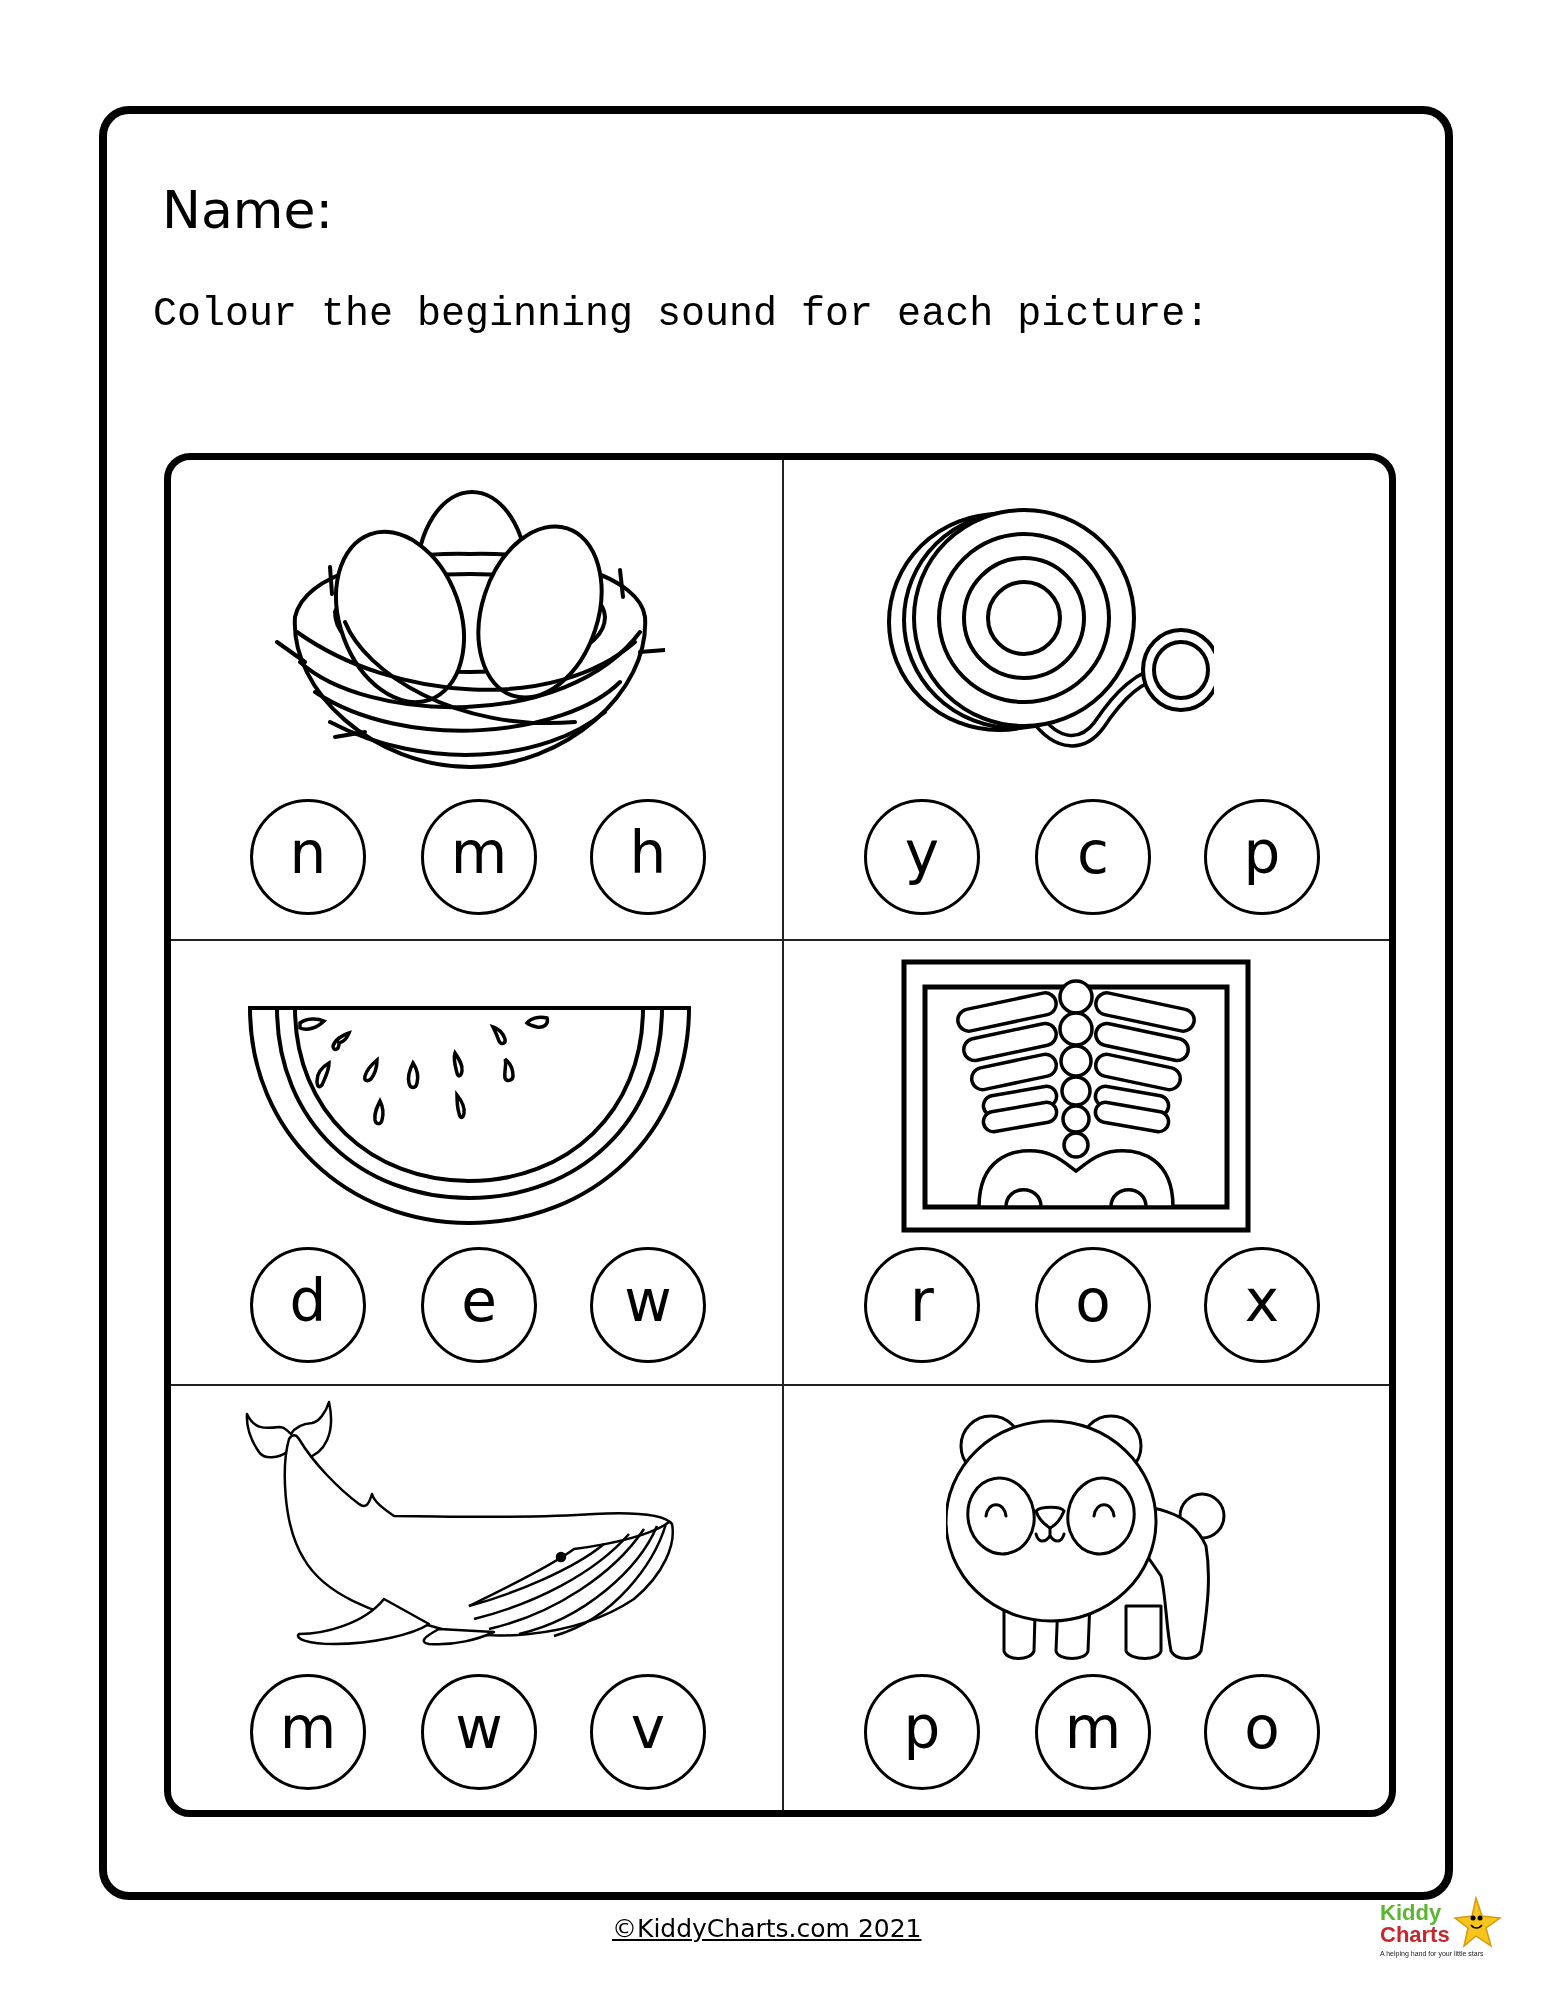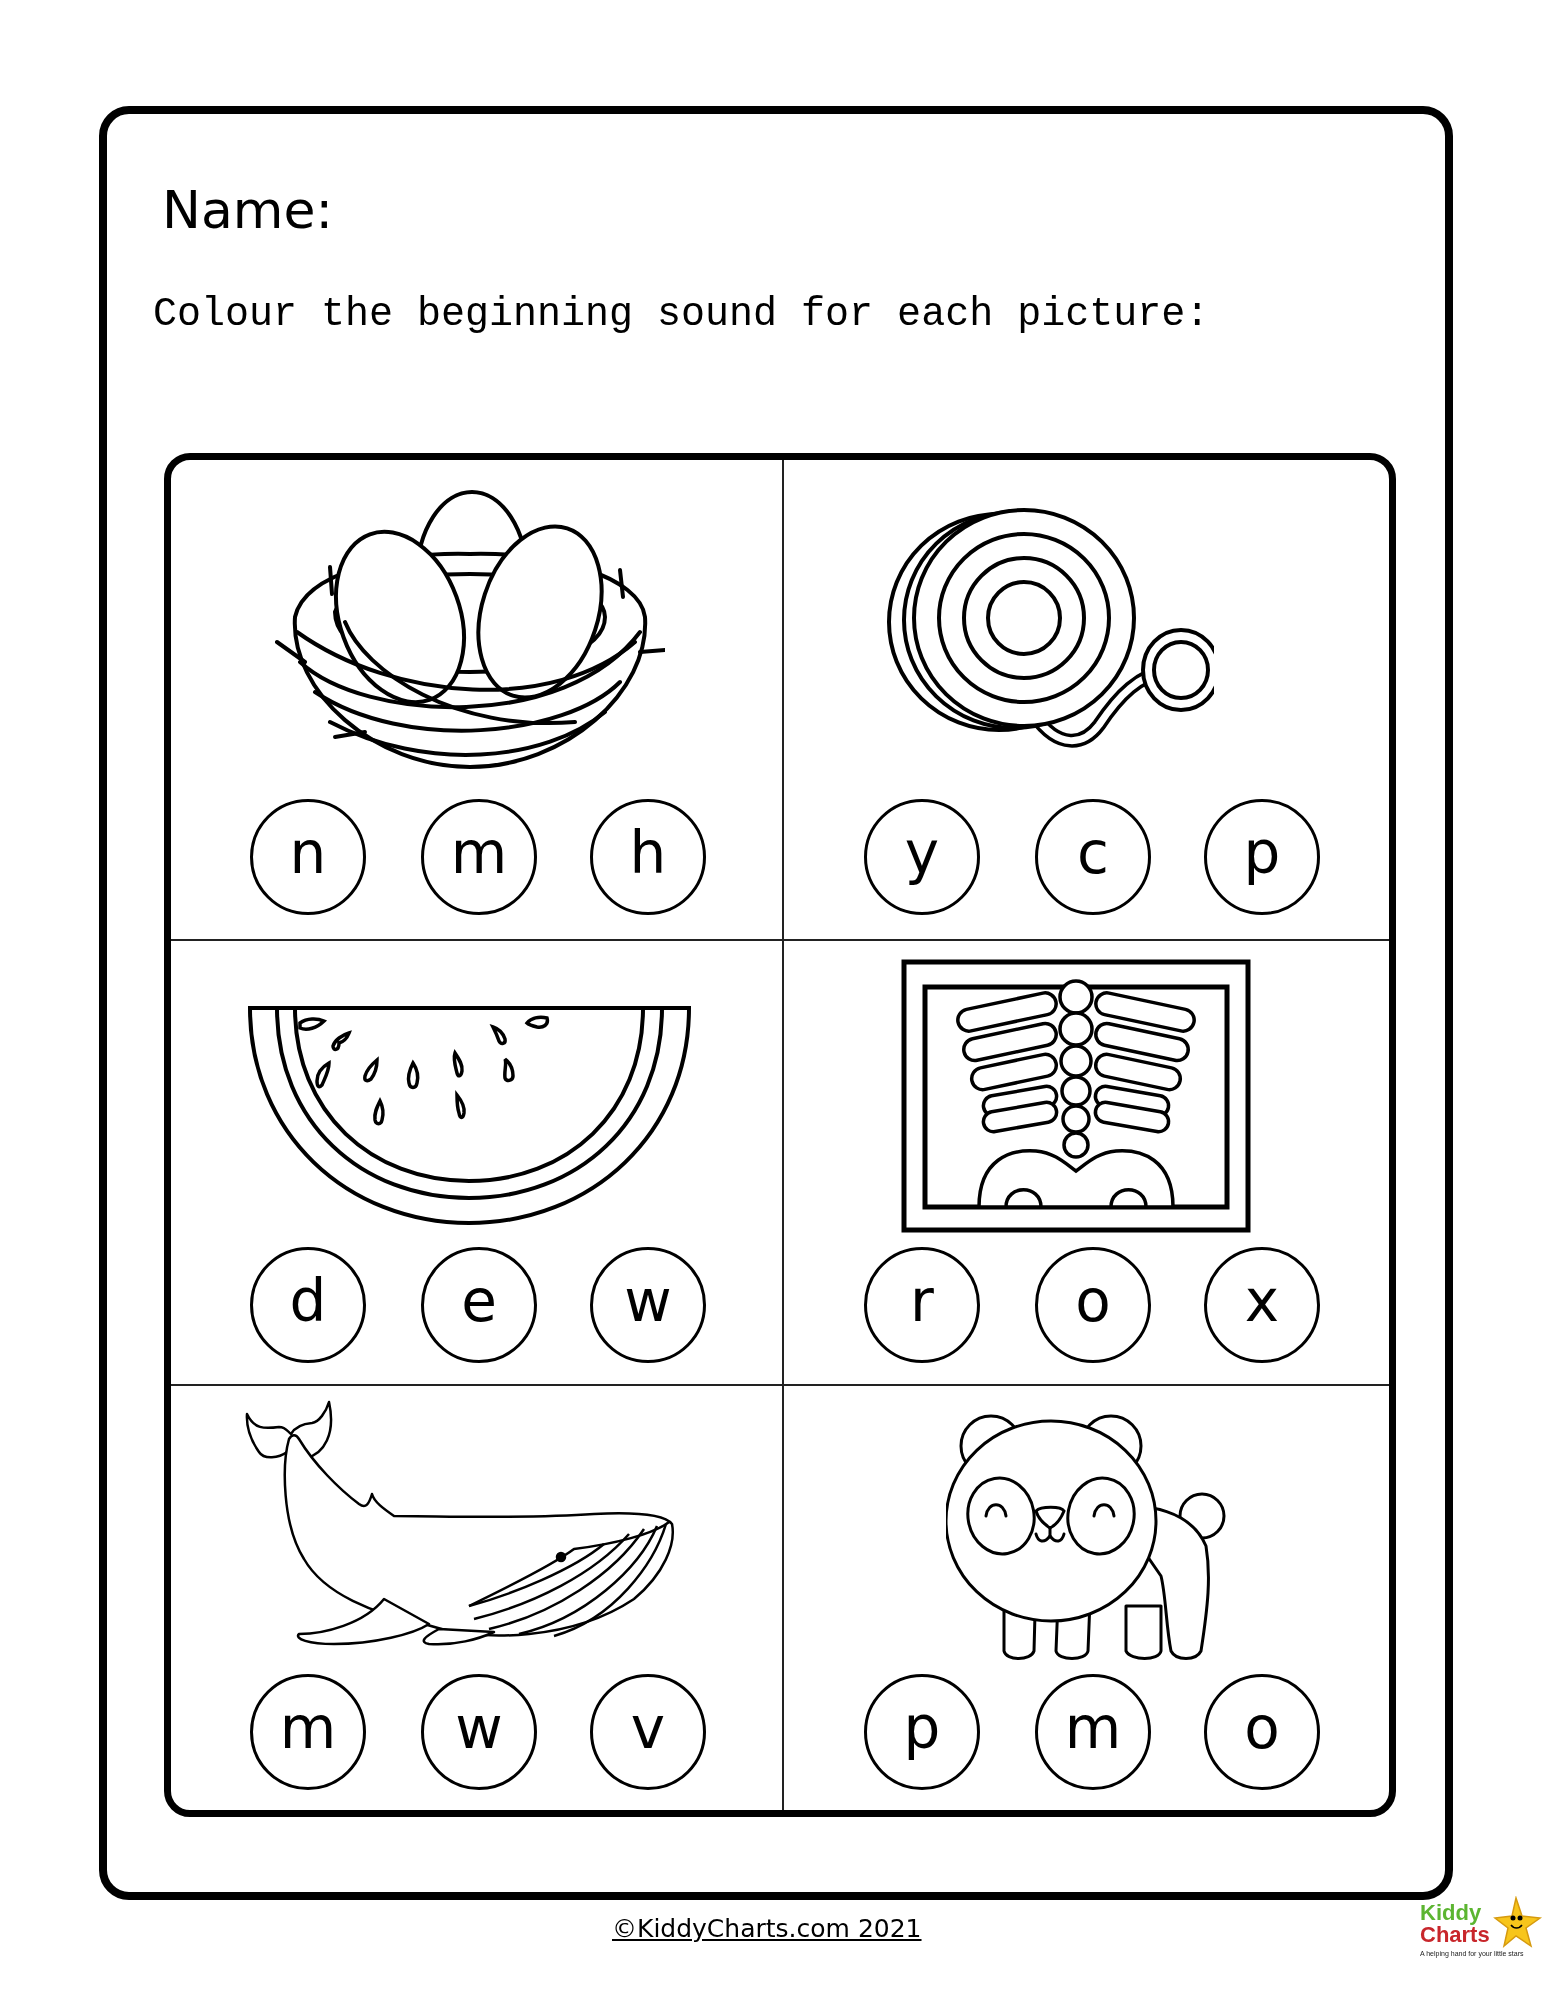--- a/index.html
+++ b/index.html
@@ -8,21 +8,21 @@
   .name-label{position:absolute;left:162px;top:186px;font-size:52px;line-height:48px;}
   .instr{position:absolute;left:153px;top:290px;font-size:40px;line-height:50px;white-space:nowrap;font-family:Liberation Mono, monospace;}
   .inner{position:absolute;left:164px;top:453px;width:1218px;height:1350px;border:7px solid #000;border-radius:26px;box-sizing:content-box;overflow:hidden;}
   .cell{position:absolute;box-sizing:border-box;}
   .vdiv{position:absolute;left:611px;top:0;width:2px;height:100%;background:#222;}
   .hdiv{position:absolute;left:0;width:100%;height:2px;background:#222;}
   .pic{position:absolute;}
   .opt{position:absolute;width:116px;height:116px;border:3px solid #000;border-radius:50%;box-sizing:border-box;display:flex;align-items:center;justify-content:center;font-family:"DejaVu Sans","Liberation Sans",sans-serif;font-size:58px;font-weight:500;line-height:1;cursor:pointer;background:#fff;}
   .opt span{display:block;transform:translateY(-4px);}
   .footer{position:absolute;left:612px;top:1914px;font-size:25px;text-decoration:underline;white-space:nowrap;}
-  .logo{position:absolute;left:1378px;top:1896px;width:125px;height:66px;margin-left:40px;}
+  .logo{position:absolute;left:1378px;top:1896px;width:125px;height:66px;}
 </style>
 </head>
 <body>
 
 <div class="outer"></div>
 
 <div class="name-label">Name:</div>
 <div class="instr">Colour the beginning sound for each picture:</div>
 
 <div class="inner">

